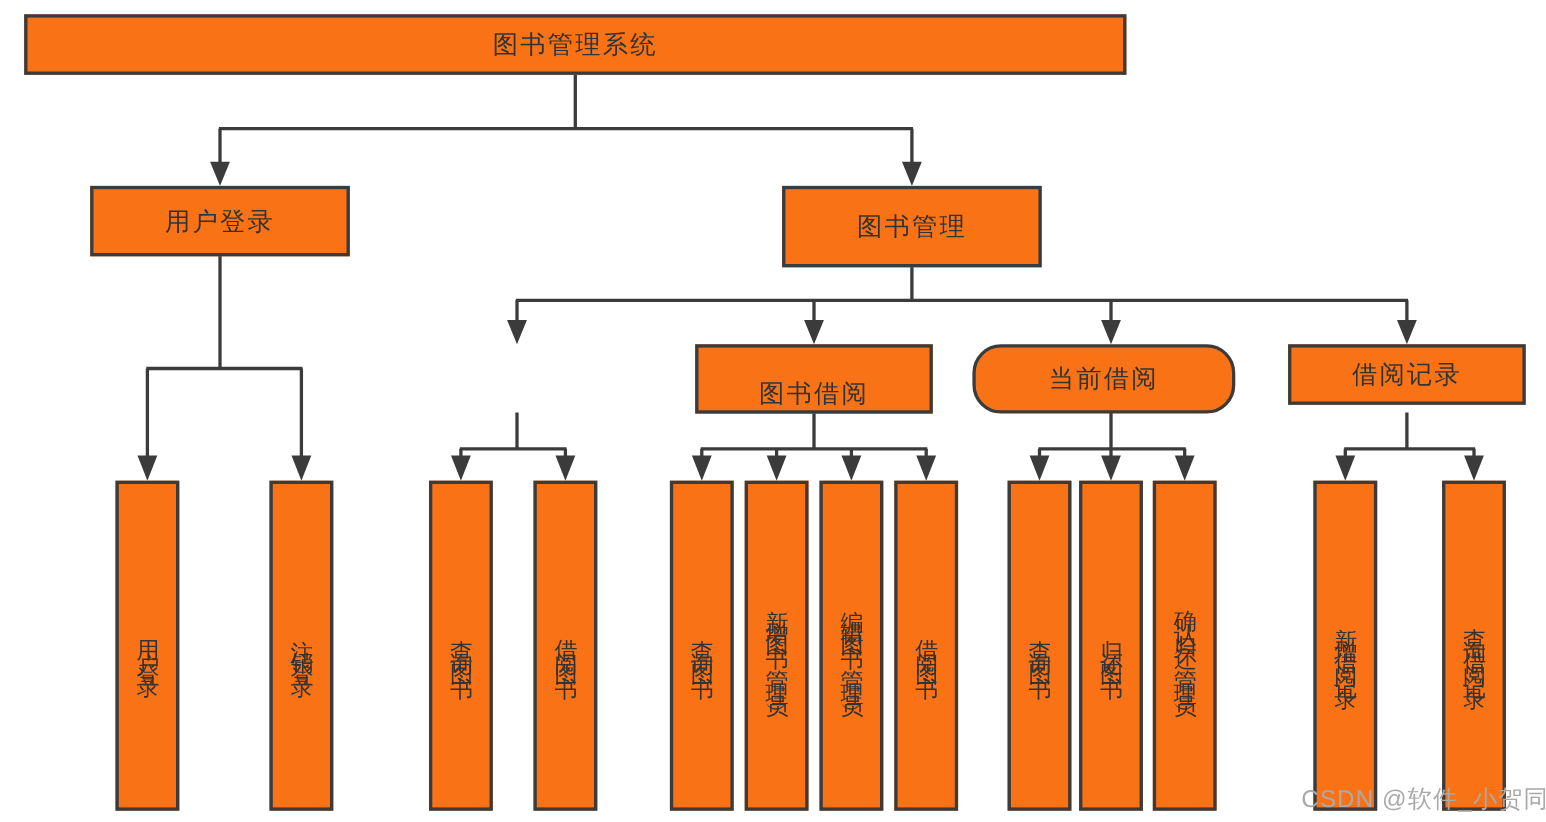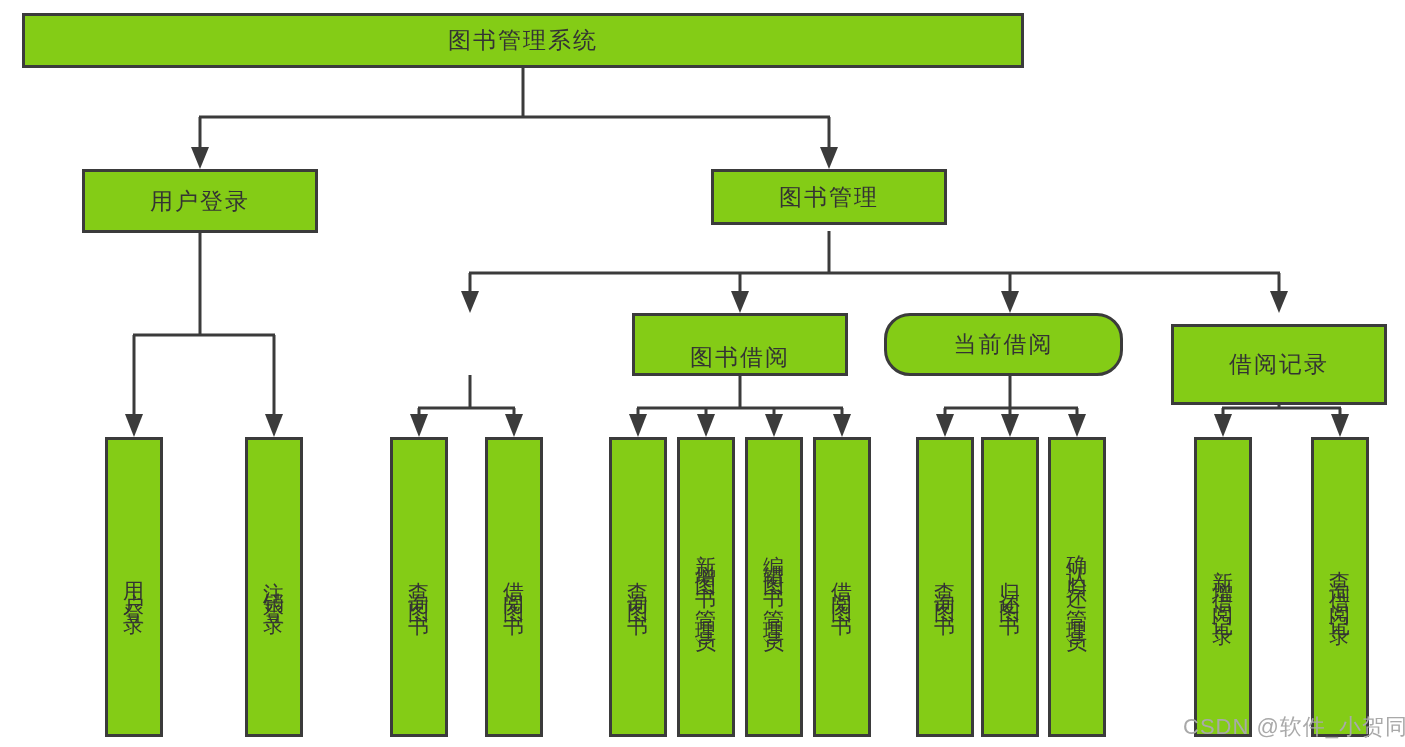--- a/index.html
+++ b/index.html
@@ -13,21 +13,21 @@
   }
   .wires {
     position: absolute;
     left: 0; top: 0;
     width: 1405px; height: 747px;
     pointer-events: none;
   }
   .node {
     position: absolute;
     box-sizing: border-box;
-    background: #84cc16;
+    background: #f97316;
     border: 3px solid #3b3b3b;
     display: flex;
     align-items: center;
     justify-content: center;
     color: #333333;
   }
   .hbox {
     font-size: 23px;
     letter-spacing: 2px;
     white-space: nowrap;
@@ -45,25 +45,25 @@
     left: 1183px;
     top: 712px;
     font-size: 22px;
     letter-spacing: 1px;
     color: #a9a9a9;
     white-space: nowrap;
   }
   
   #n-root            { left:  22px; top:  13px; width:1002px; height: 55px; }
   #n-user-login      { left:  82px; top: 169px; width: 236px; height: 64px; }
-  #n-book-management { left: 711px; top: 169px; width: 236px; height: 56px; }
+  #n-book-management { left: 711px; top: 169px; width: 236px; height: 74px; }
   #n-new-book        { left: 363px; top: 313px; width: 215px; height: 63px; }
   #n-book-borrow     { left: 632px; top: 313px; width: 216px; height: 63px; align-items: flex-end; }
   #n-current-borrow  { left: 884px; top: 313px; width: 239px; height: 63px; border-radius: 26px; }
-  #n-borrow-records  { left:1171px; top: 324px; width: 216px; height: 81px; }
+  #n-borrow-records  { left:1171px; top: 313px; width: 216px; height: 55px; }
   .leaf { top: 437px; width: 58px; height: 300px; }
   #l-user-login      { left: 105px; }
   #l-logout          { left: 245px; }
   #l-query-book-1    { left: 390px; }
   #l-borrow-book-1   { left: 485px; }
   #l-query-book-2    { left: 609px; }
   #l-add-book        { left: 677px; }
   #l-edit-book       { left: 745px; }
   #l-borrow-book-2   { left: 813px; }
   #l-query-book-3    { left: 916px; }

